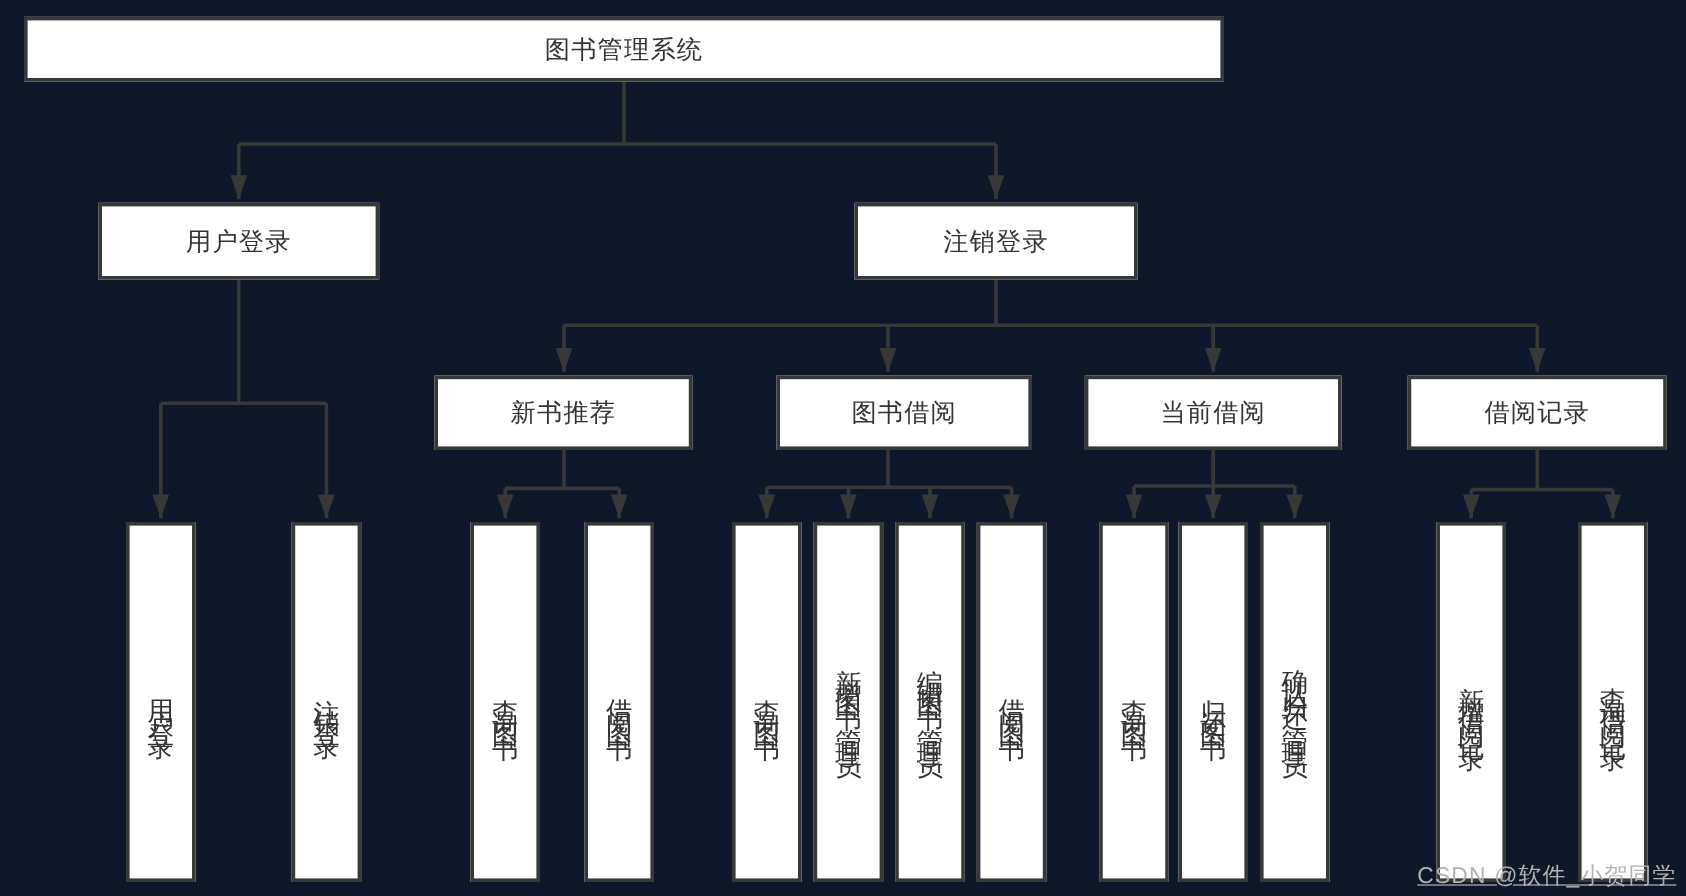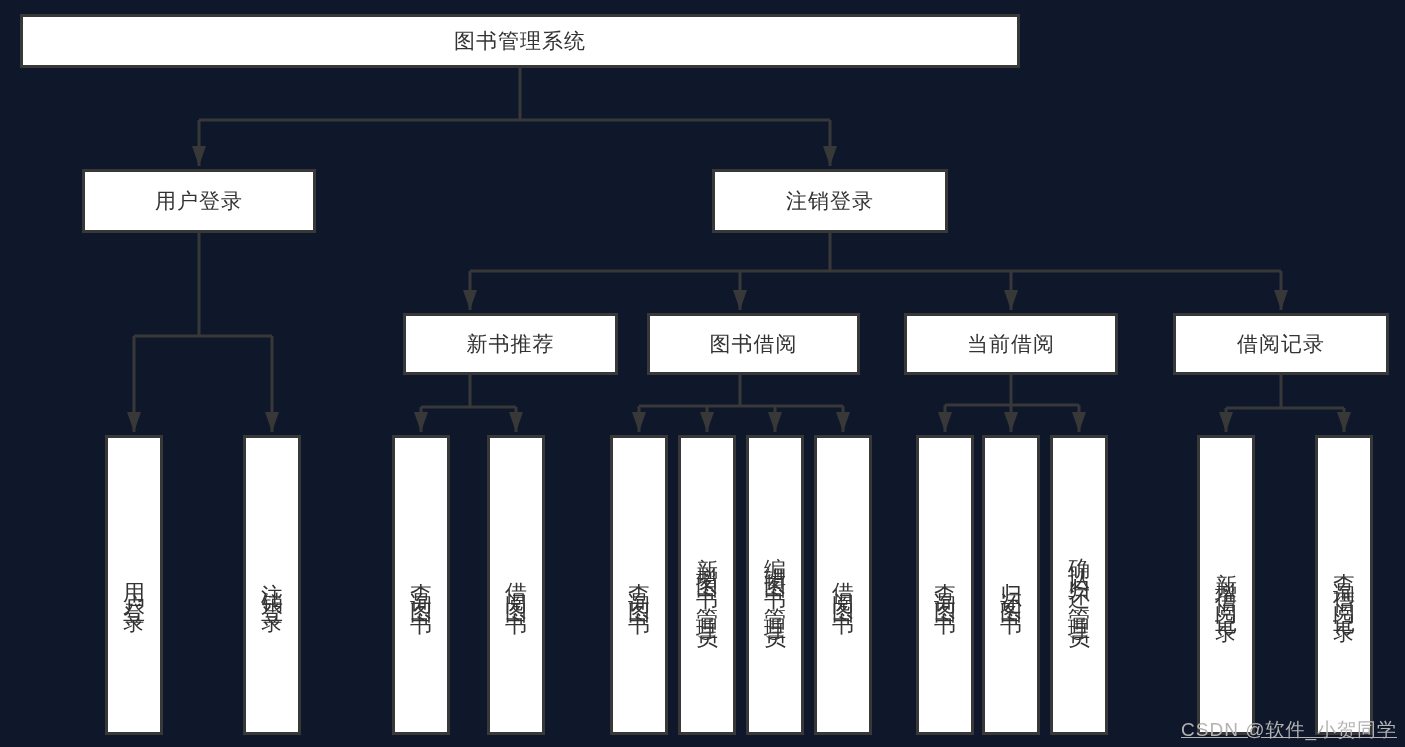--- a/index.html
+++ b/index.html
@@ -108,21 +108,21 @@
     <path class="ln" d="M1226 408 H1344"></path>
     <path class="ln" d="M1226 408 V432" marker-end="url(#arw)"></path>
     <path class="ln" d="M1344 408 V432" marker-end="url(#arw)"></path>
   </svg>
 
   <div class="node hbox" style="left:20px; top:14px; width:1000px; height:54px;">图书管理系统</div>
 
   <div class="node hbox" style="left:82px; top:169px; width:234px; height:64px;">用户登录</div>
   <div class="node hbox" style="left:712px; top:169px; width:236px; height:64px;">注销登录</div>
 
-  <div class="node hbox" style="left:362px; top:313px; width:215px; height:62px;margin-left:41px;">新书推荐</div>
+  <div class="node hbox" style="left:362px; top:313px; width:215px; height:62px;">新书推荐</div>
   <div class="node hbox" style="left:647px; top:313px; width:213px; height:62px;">图书借阅</div>
   <div class="node hbox" style="left:1173px; top:313px; width:216px; height:62px;">借阅记录</div>
   <div class="node hbox" style="left:904px; top:313px; width:214px; height:62px;">当前借阅</div>
 
   <div class="node vbox" style="left:105px; top:435px; width:58px; height:300px;">用户登录</div>
   <div class="node vbox" style="left:243px; top:435px; width:58px; height:300px;">注销登录</div>
 
   <div class="node vbox" style="left:392px; top:435px; width:58px; height:300px;">查询图书</div>
   <div class="node vbox" style="left:487px; top:435px; width:58px; height:300px;">借阅图书</div>
 

